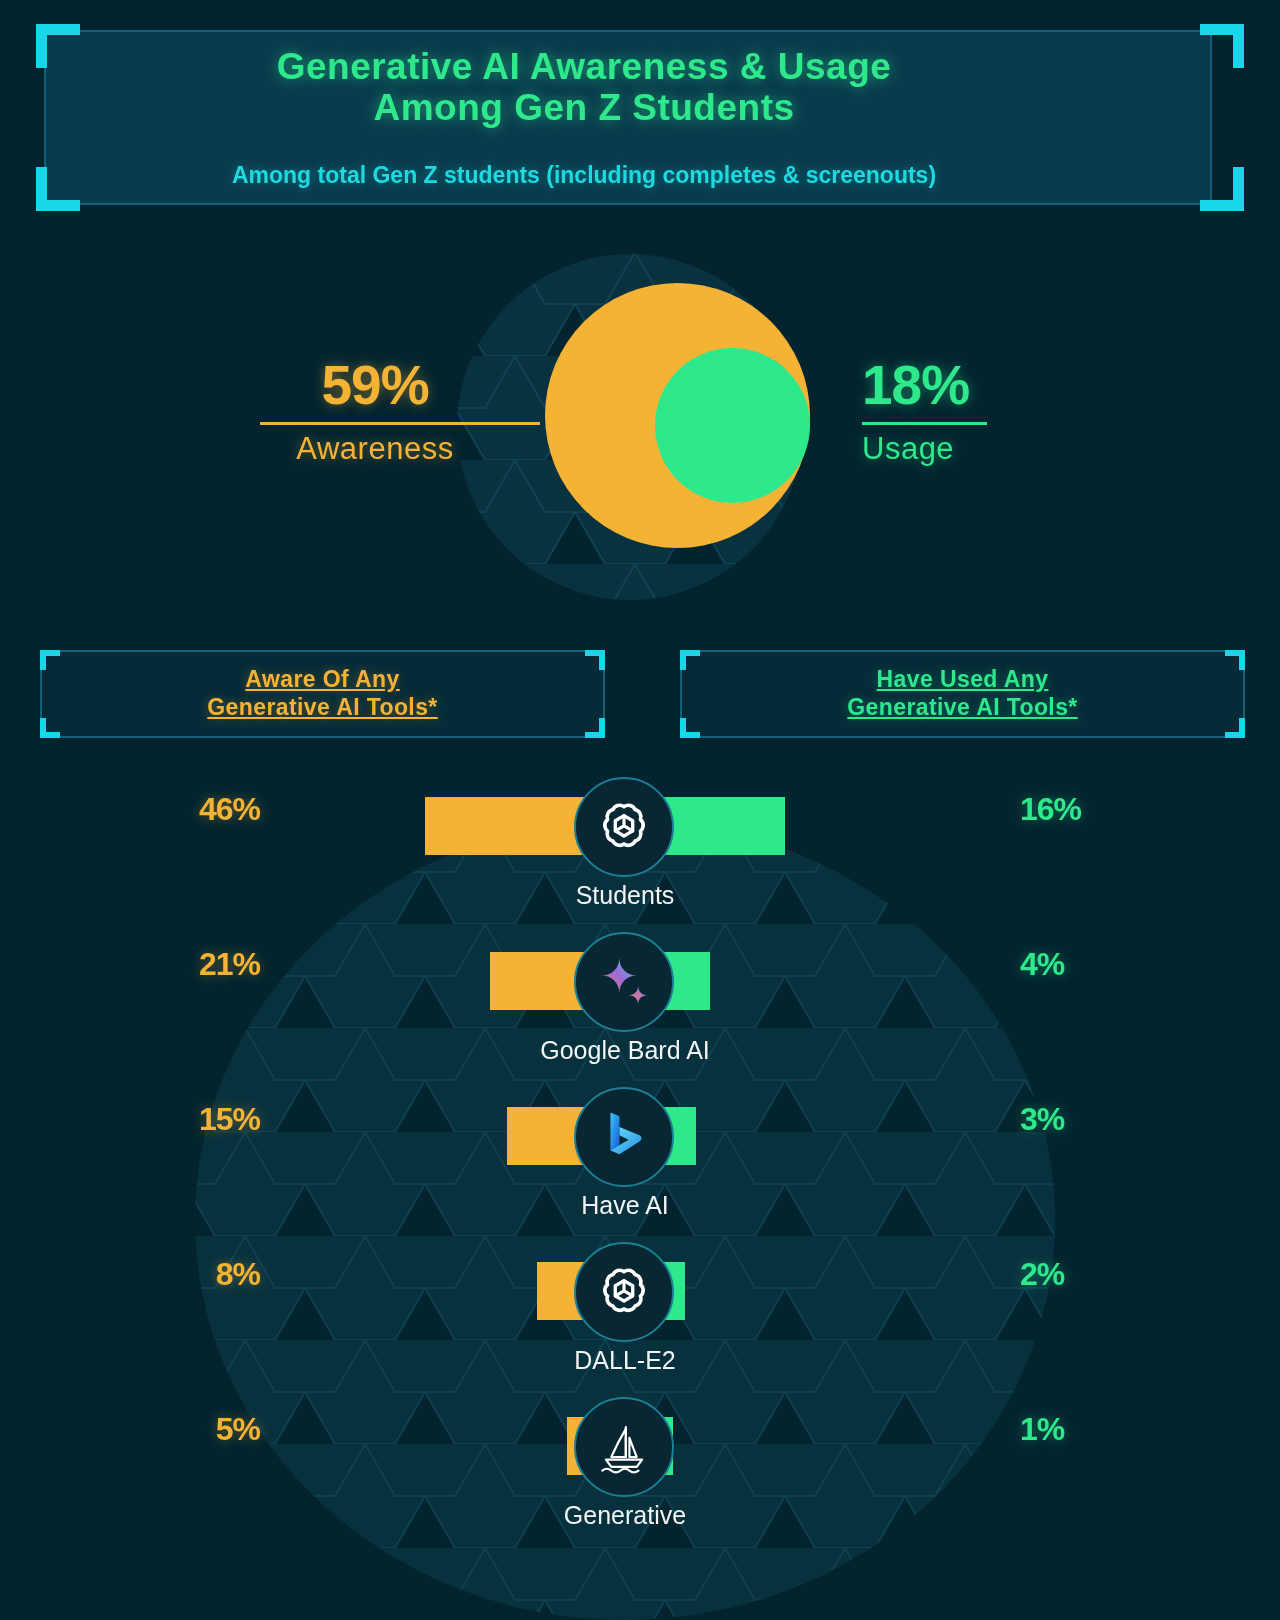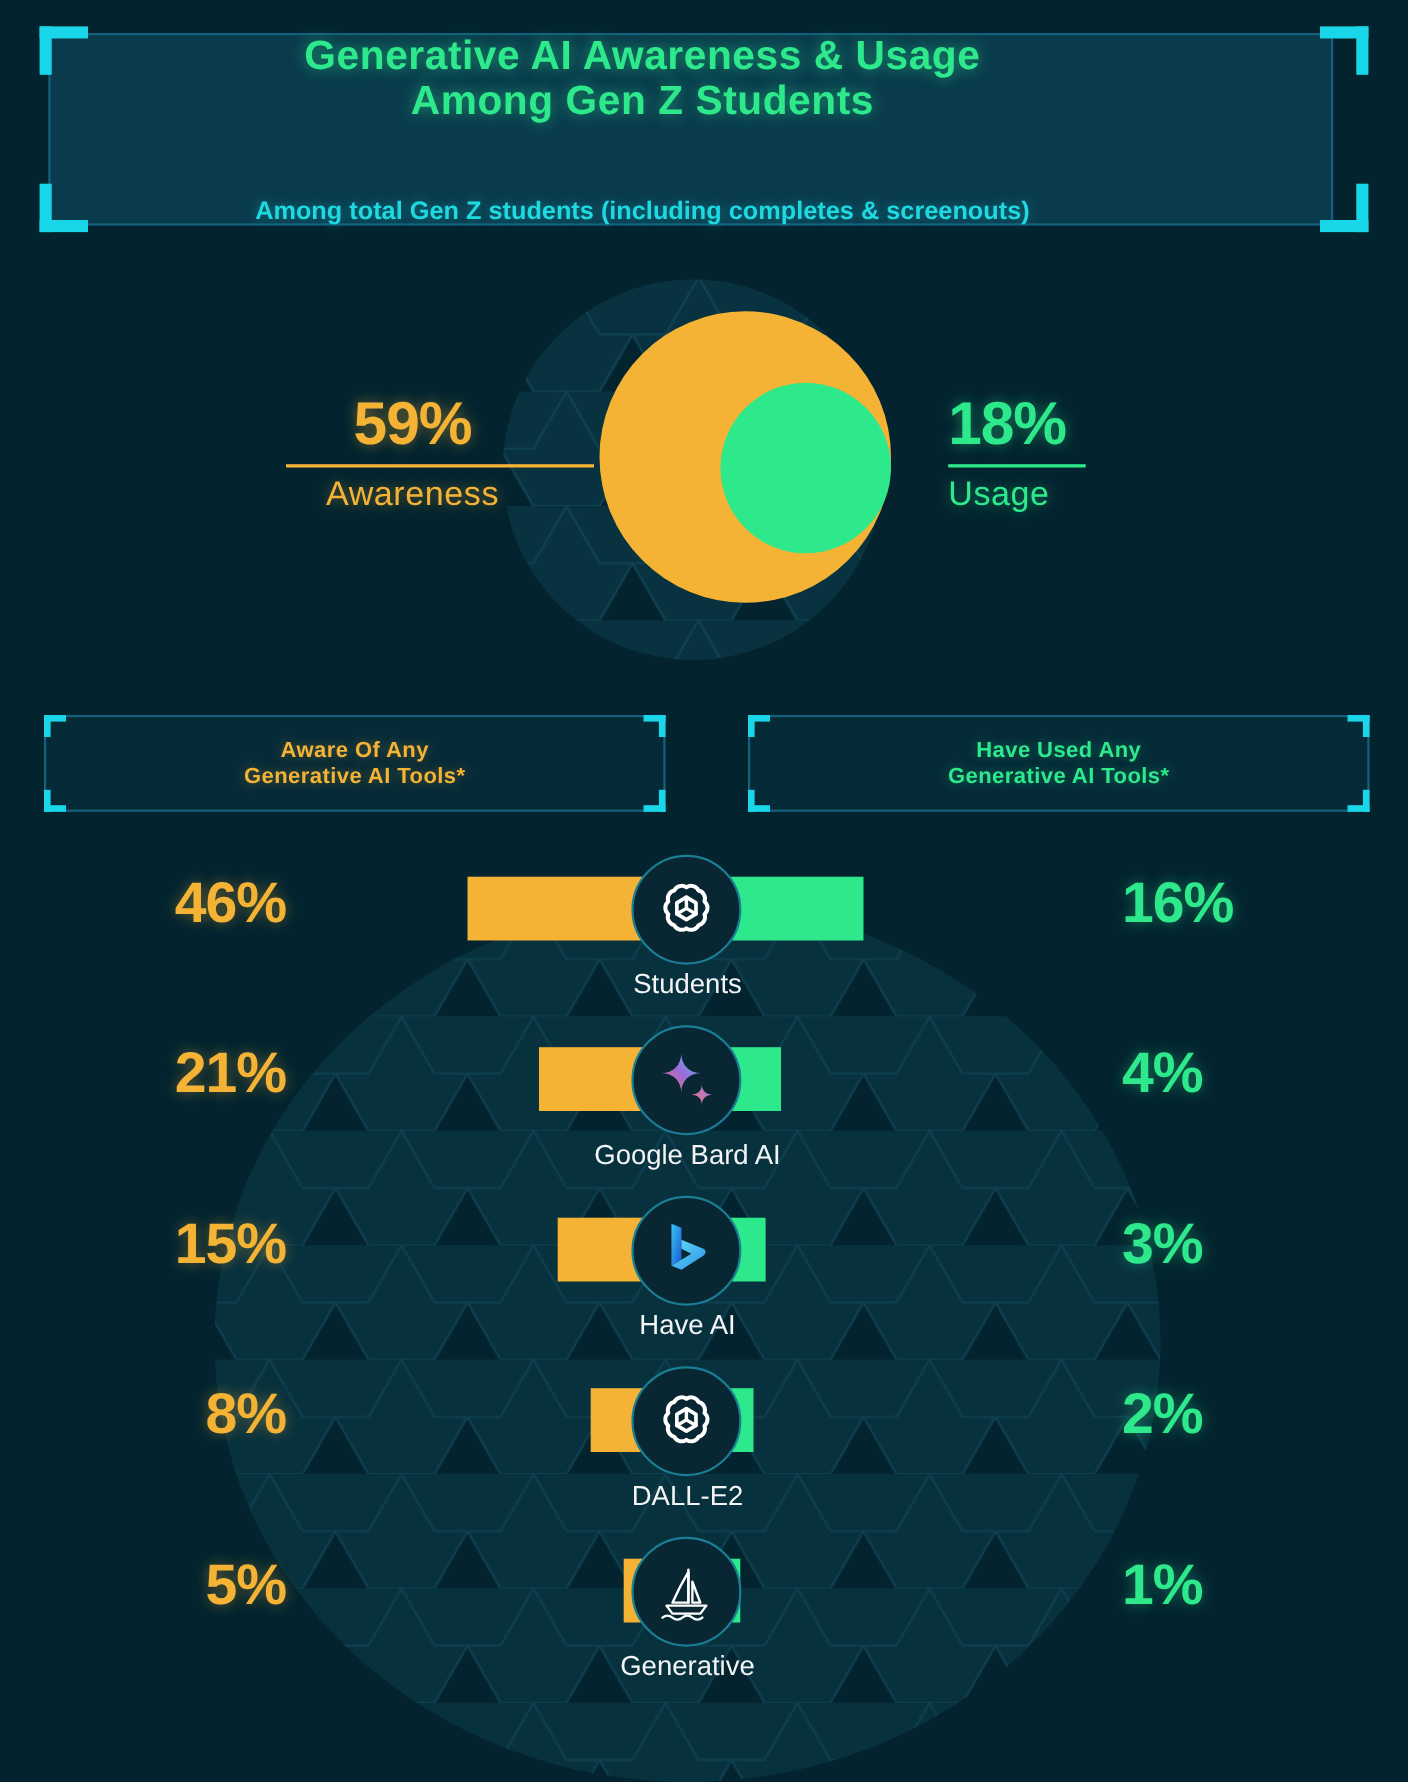--- a/index.html
+++ b/index.html
@@ -56,21 +56,21 @@
   .bracket.tl { left: 36px;   top: 24px;    border-left-width: 11px; border-top-width: 11px; }
   .bracket.tr { right: 36px;  top: 24px;    border-right-width: 11px; border-top-width: 11px; }
   .bracket.bl { left: 36px;   bottom: 1409px; border-left-width: 11px; border-bottom-width: 11px; }
   .bracket.br { right: 36px;  bottom: 1409px; border-right-width: 11px; border-bottom-width: 11px; }
 
   .title-block {
     position: absolute;
     left: 44px; top: 30px;
     width: 1080px; height: 175px;
     display: flex; flex-direction: column;
-    align-items: center; justify-content: space-between;
+    align-items: center; justify-content: center;
     z-index: 3;
   }
   .main-title {
     color: #2DE98C;
     font-size: 37px;
     font-weight: bold;
     line-height: 1.12;
     text-align: center;
     letter-spacing: 0.5px;
     text-shadow: 0 0 14px rgba(45,233,140,0.55);
@@ -144,25 +144,26 @@
     top: 0;
     width: 565px;
     height: 88px;
     background: #062B38;
     border: 2px solid #16607B;
     display: flex; align-items: center; justify-content: center;
   }
   .sec-panel.left  { left: 40px; }
   .sec-panel.right { left: 648px; margin-left: 32px; }
   .sec-text {
-    font-size: 20px;
+    font-size: 23px;
     font-weight: bold;
     line-height: 1.2;
     text-align: center;
     letter-spacing: 0.4px;
+    text-decoration: underline;
   }
   .sec-panel.left  .sec-text { color: #F5B335; text-shadow: 0 0 10px rgba(245,179,53,0.35); }
   .sec-panel.right .sec-text { color: #2DE98C; text-shadow: 0 0 10px rgba(45,233,140,0.35); }
 
   .sbracket {
     position: absolute;
     width: 20px; height: 20px;
     border-color: #19D7E8;
     border-style: solid; border-width: 0;
     z-index: 4;
@@ -175,21 +176,21 @@
     width: 1280px;
     z-index: 2;
   }
   .bar-row {
     position: relative;
     height: 155px;
   }
   .pct {
     position: absolute;
     top: 16px;
-    font-size: 52px;
+    font-size: 32px;
     font-weight: bold;
     width: 220px;
     letter-spacing: -1px;
   }
   .pct.left  { left: 40px;  text-align: right; color: #F5B335; text-shadow: 0 0 12px rgba(245,179,53,0.4); }
   .pct.right { right: 40px; text-align: left;  color: #2DE98C; text-shadow: 0 0 12px rgba(45,233,140,0.4); }
 
   .bar-track {
     position: absolute;
     left: 625px;

